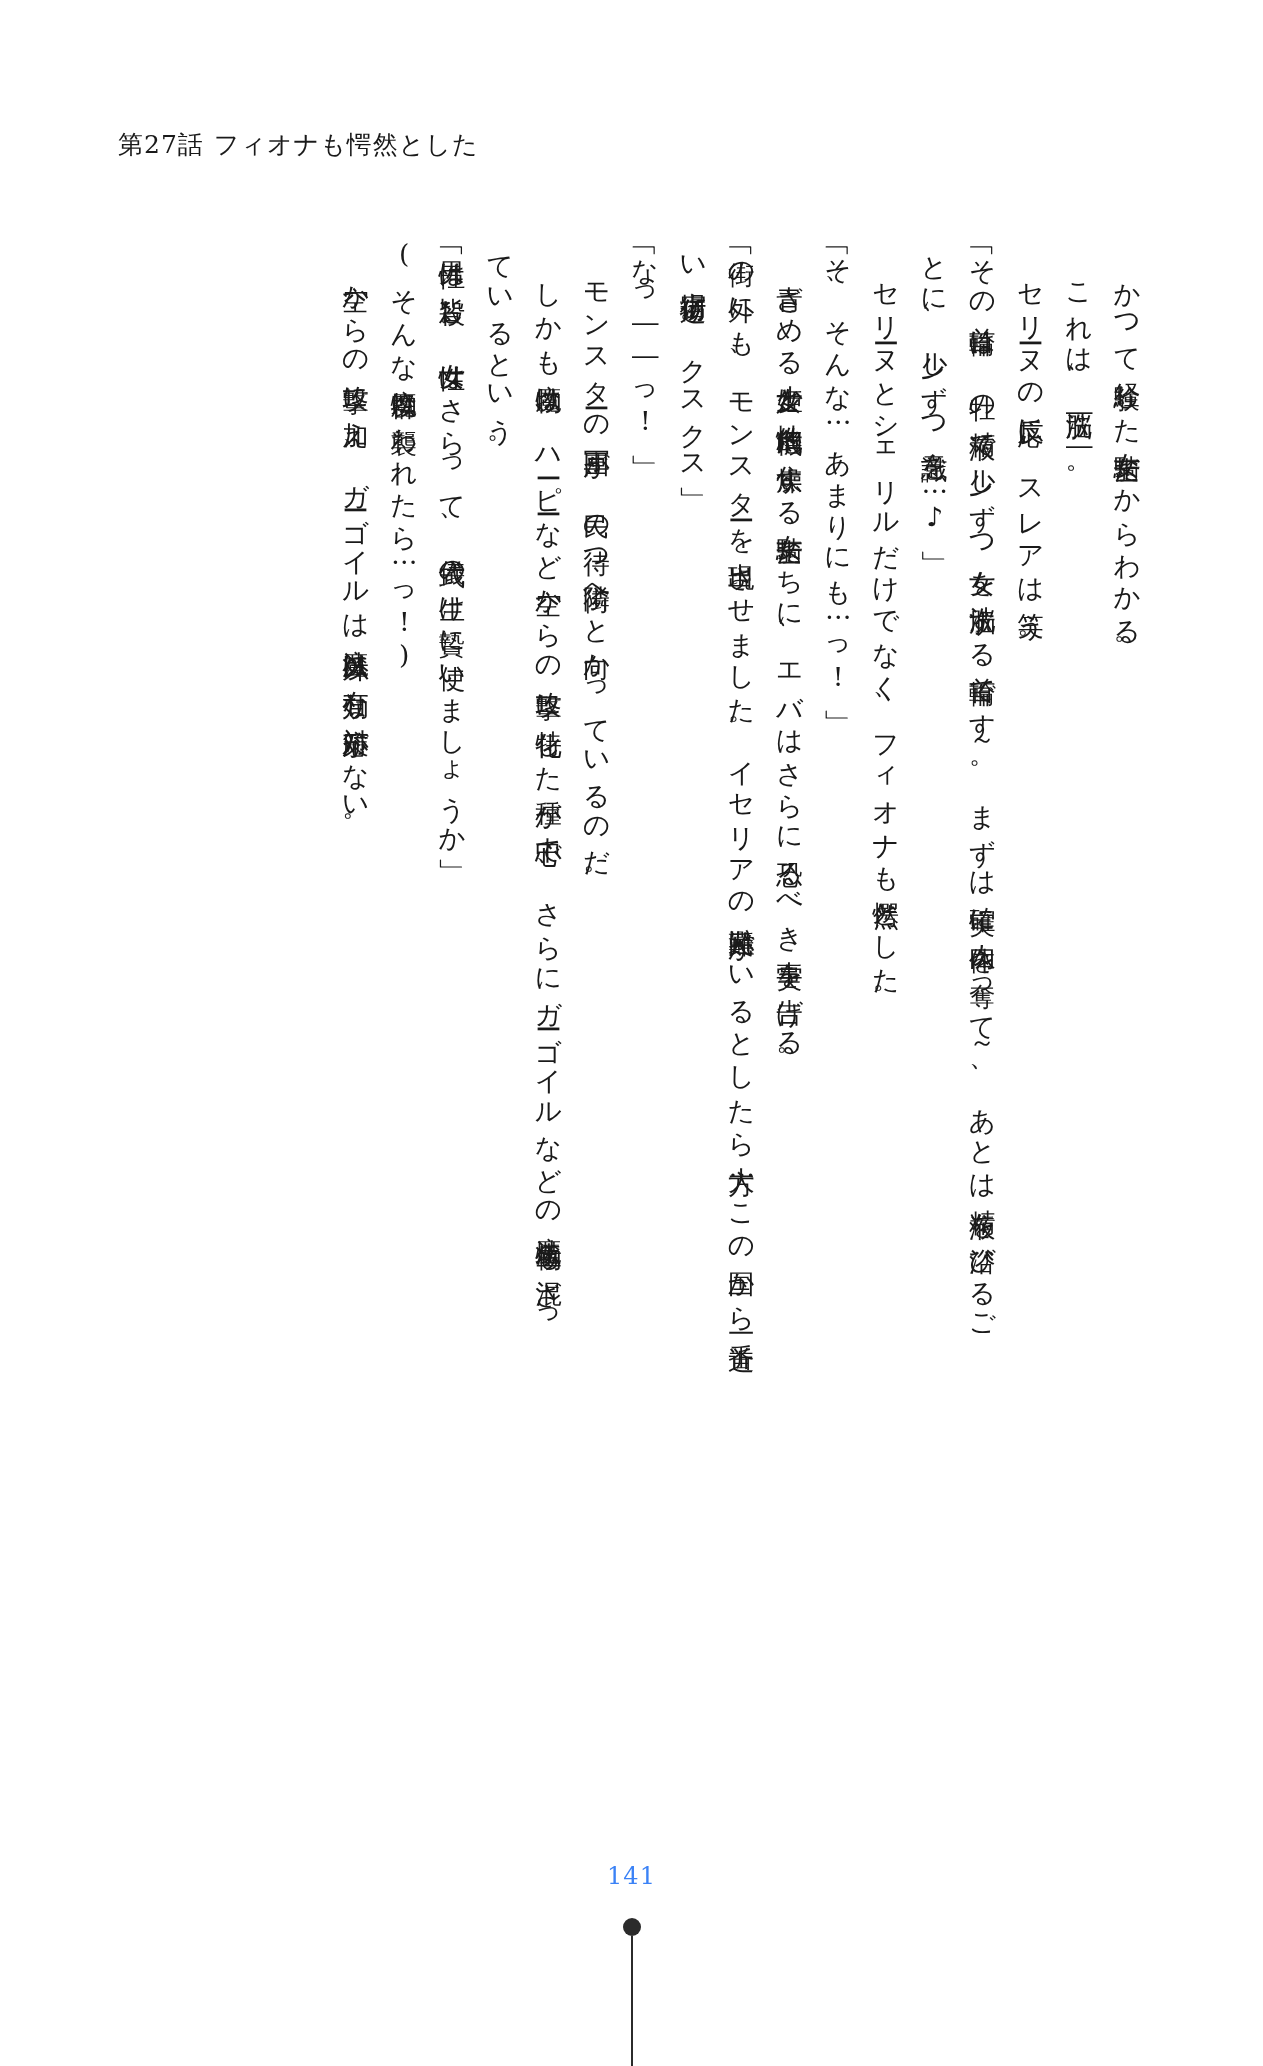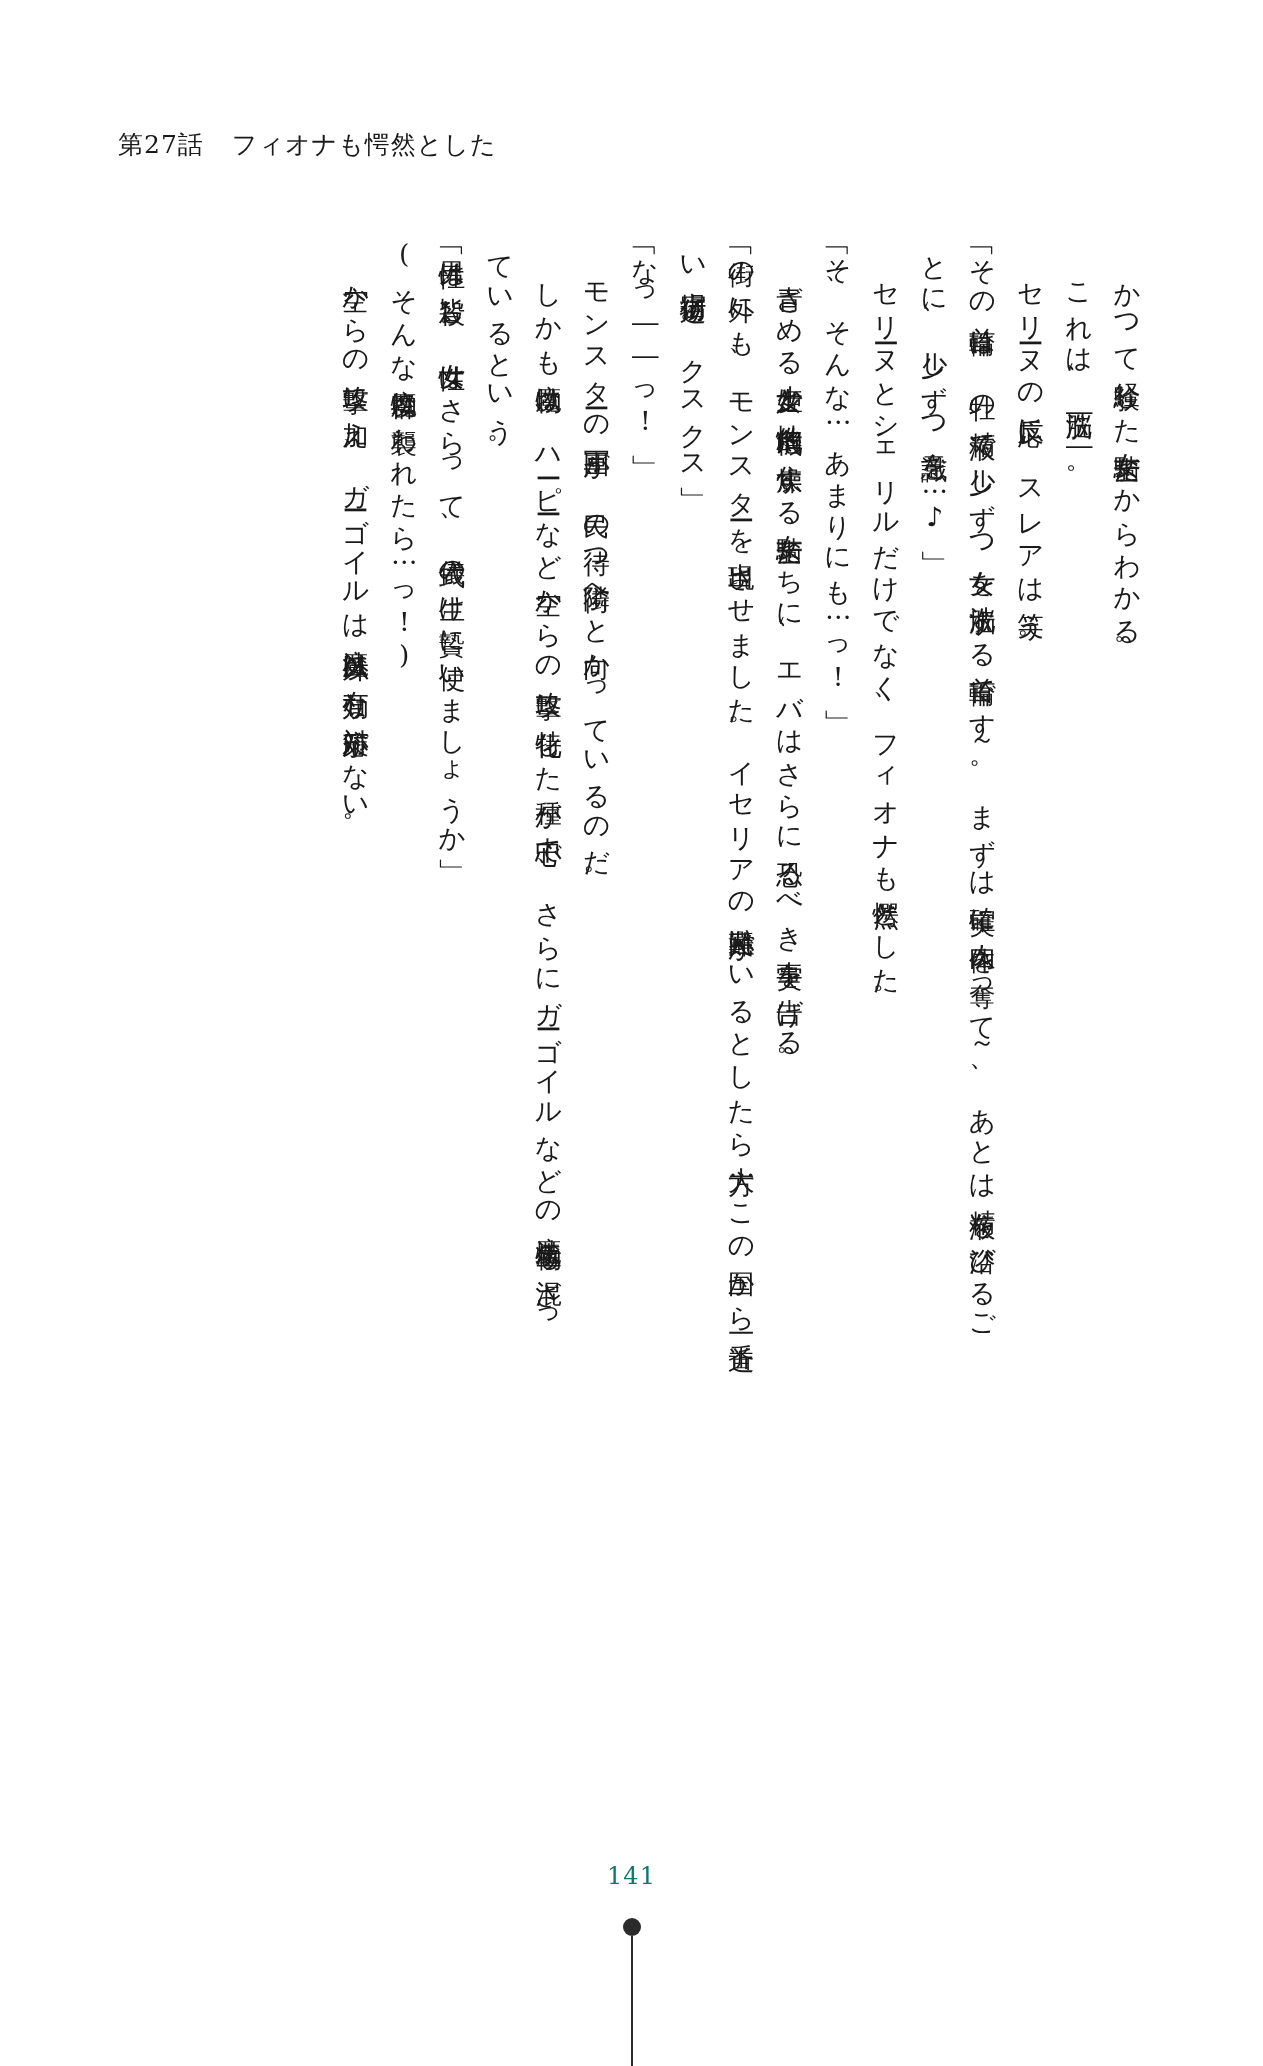--- a/index.html
+++ b/index.html
@@ -29,21 +29,21 @@
   .running-head {
     position: absolute;
     top: 128px;
     left: 118px;
     font-size: 25px;
     letter-spacing: 1px;
     color: #1a1a1a;
     white-space: nowrap;
   }
   .running-head .chapter-no {
-    margin-right: 28px;
+    margin-right: 10px;
   }
 
   
   .body-text {
     position: absolute;
     top: 238px;
     right: 112px;
     height: 1090px;
     width: 800px;
     writing-mode: vertical-rl;
@@ -64,21 +64,21 @@
     text-indent: 1em;
   }
 
   .page-number {
     position: absolute;
     left: 0;
     right: 0;
     top: 1862px;
     text-align: center;
     font-size: 24px;
-    color: #0f766e;
+    color: #3b82f6;
     letter-spacing: 1px;
   }
 
   
   .binding-mark {
     position: absolute;
     left: 50%;
     top: 1918px;
     transform: translateX(-50%);
     width: 18px;

